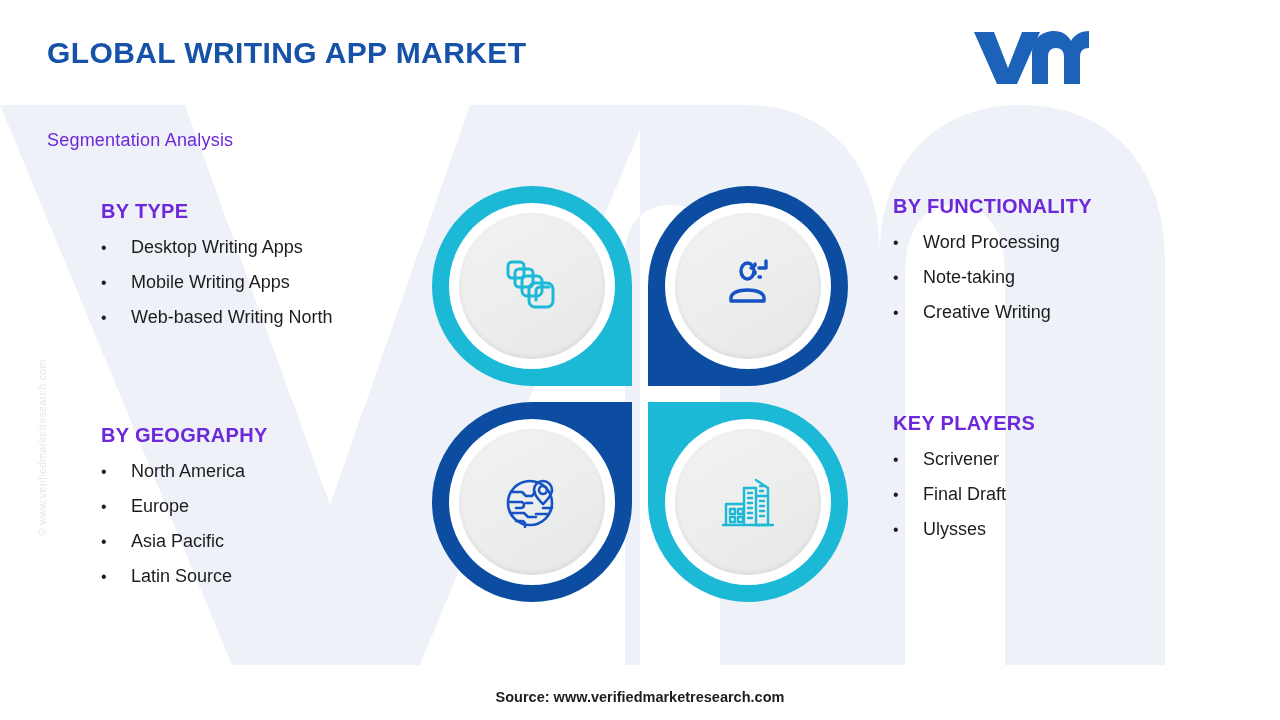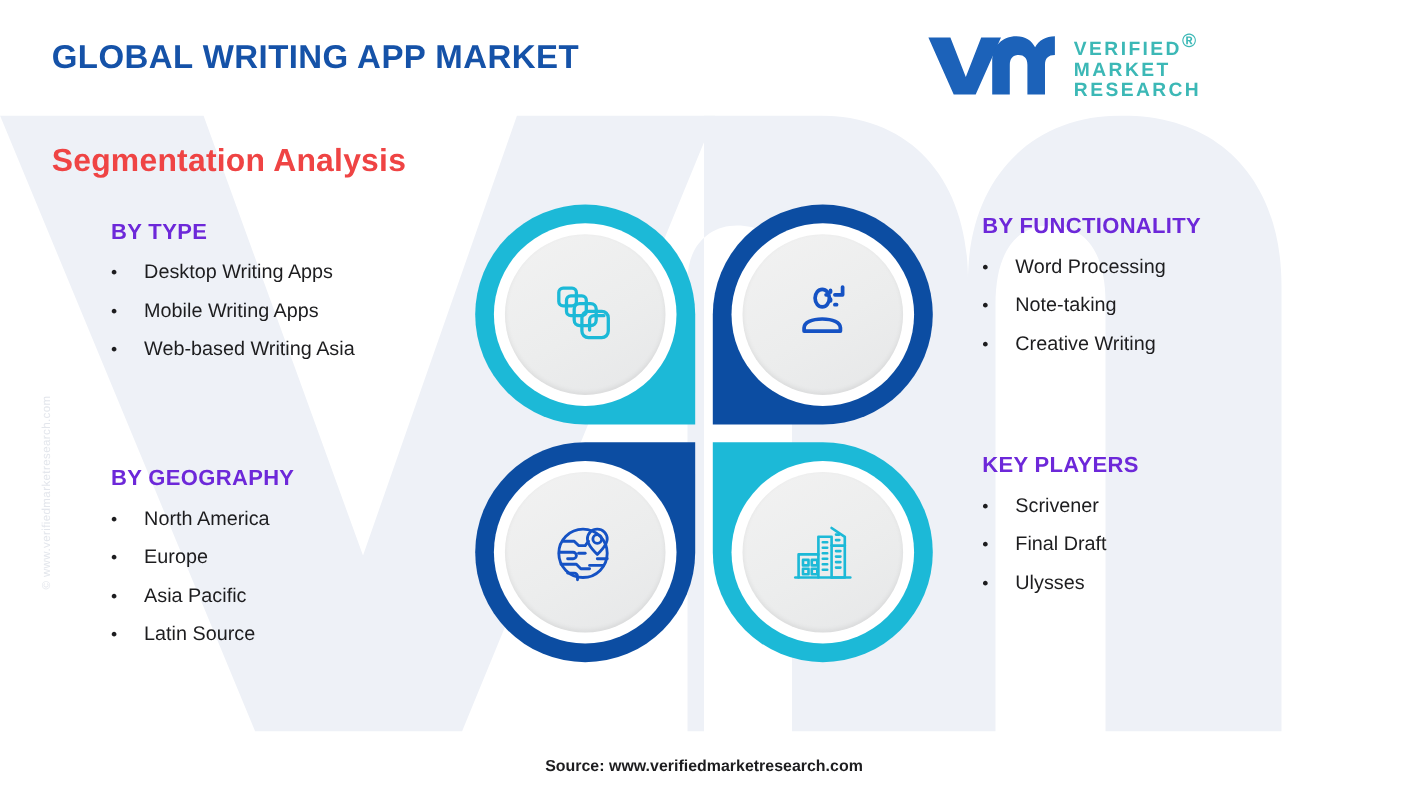--- a/index.html
+++ b/index.html
@@ -80,23 +80,23 @@
   .logo-reg {
     font-size: 8px;
     vertical-align: super;
     letter-spacing: 0;
   }
 
   
   .subtitle {
     position: absolute;
     left: 47px; top: 130px;
-    font-size: 29px;
-    font-weight: bold;
-    color: #ef4444;
+    font-size: 18px;
+    font-weight: normal;
+    color: #6d28d9;
     letter-spacing: 0.2px;
     z-index: 5;
   }
 
   
   .seg-block { position: absolute; z-index: 5; }
   .seg-title {
     font-size: 20px;
     font-weight: bold;
     color: #6d28d9;
@@ -198,44 +198,39 @@
 
     <div class="logo">
       <svg class="logo-mark" width="120" height="58" viewBox="0 0 120 58">
         <g fill="#1c62b9">
           <path d="M2 4 L22 4 L36 40 L50 4 L68 4 L45 56 L25 56 Z"></path>
           <path d="M60 56 L60 26 C60 12 69 3 82 3 C90 3 96 7 99 13
                    C102 7 109 3 117 3 L117 20 C111 20 108 23 108 29 L108 56 L92 56
                    L92 29 C92 23 89 20 84 20 C79 20 76 23 76 29 L76 56 Z"></path>
         </g>
       </svg>
-      <div class="logo-words">
-        <span><span>VERIFIED</span><span class="logo-reg">®</span></span>
-        <span>MARKET</span>
-        <span>RESEARCH</span>
-      </div>
     </div>
   </div>
 
   <div class="subtitle">Segmentation Analysis</div>
 
   <div class="seg-block" id="block-type">
     <div class="seg-title">BY TYPE</div>
     <ul class="seg-list">
       <li>
           <span class="bullet">•</span>
           <span>Desktop Writing Apps</span>
         </li>
       <li>
           <span class="bullet">•</span>
           <span>Mobile Writing Apps</span>
         </li>
       <li>
           <span class="bullet">•</span>
-          <span>Web-based Writing Asia</span>
+          <span>Web-based Writing North</span>
         </li>
     </ul>
   </div>
 
   <div class="seg-block" id="block-function">
     <div class="seg-title">BY FUNCTIONALITY</div>
     <ul class="seg-list">
       <li>
           <span class="bullet">•</span>
           <span>Word Processing</span>

